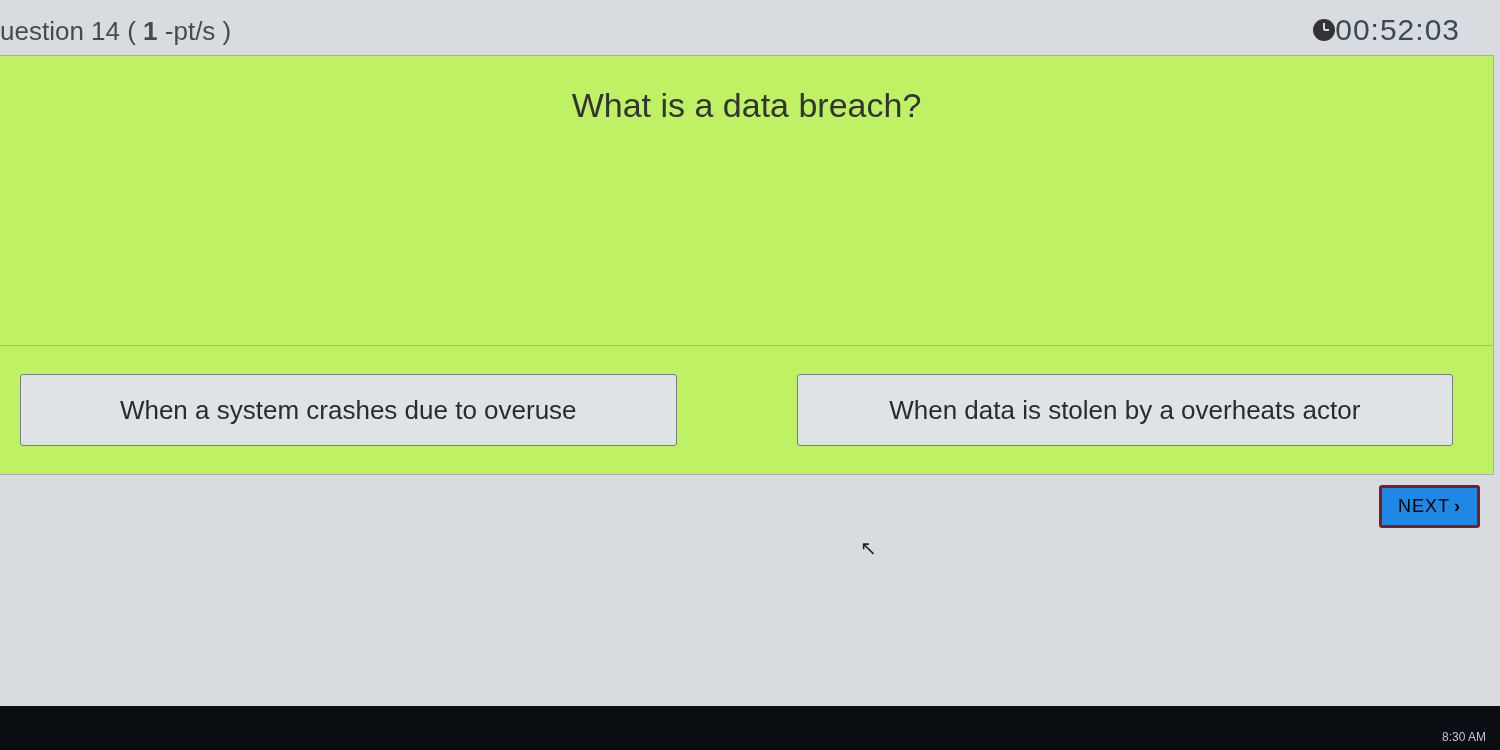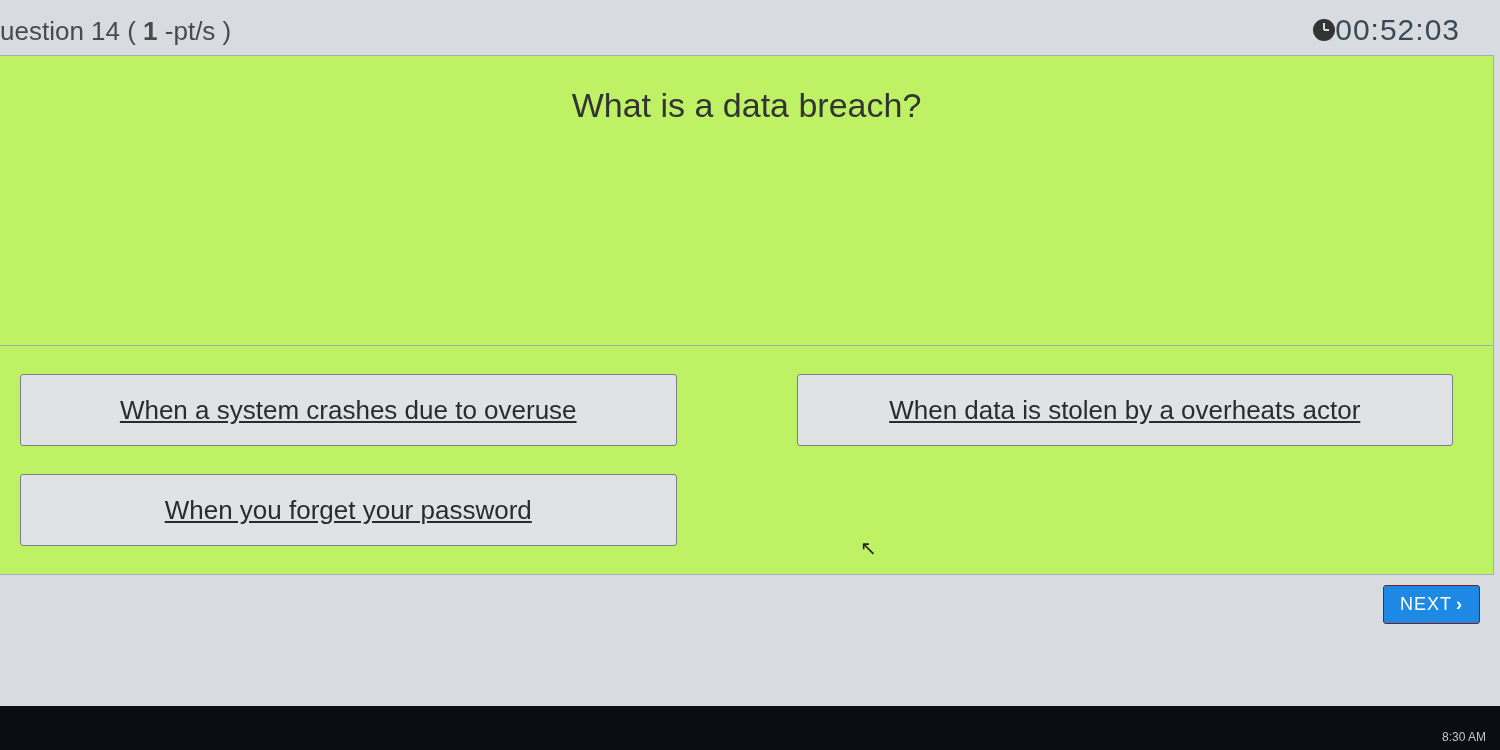--- a/index.html
+++ b/index.html
@@ -86,31 +86,30 @@
       border-radius: 3px;
       background: #dfe3e6;
       min-height: 72px;
       display: flex;
       align-items: center;
       justify-content: center;
       font-size: 26px;
       color: #2b2b2b;
       padding: 10px 12px;
       cursor: pointer;
-      text-decoration: underline;
     }
     .footer {
       display: flex;
       justify-content: flex-end;
       padding: 10px 20px;
     }
     .next-btn {
       background: #1e88e5;
-      color: #ffffff;
-      border: 1px solid #7f1d1d;
+      color: #000000;
+      border: 3px solid #7f1d1d;
       border-radius: 3px;
       font-size: 18px;
       padding: 8px 16px;
       letter-spacing: 1px;
       cursor: pointer;
       display: flex;
       align-items: center;
       gap: 4px;
     }
     .next-btn .chev { font-weight: bold; }
@@ -154,23 +153,20 @@
     <div class="question-text">What is a data breach?</div>
   </div>
 
   <div class="answers">
     <div class="answer">
       <span>When a system crashes due to overuse</span>
     </div>
     <div class="answer">
       <span>When data is stolen by a overheats actor</span>
     </div>
-    <div class="answer">
-      <span>When you forget your password</span>
-    </div>
   </div>
 </div>
 
 <div class="footer">
   <button class="next-btn">
     <span>NEXT</span>
     <span class="chev">›</span>
   </button>
 </div>
 

